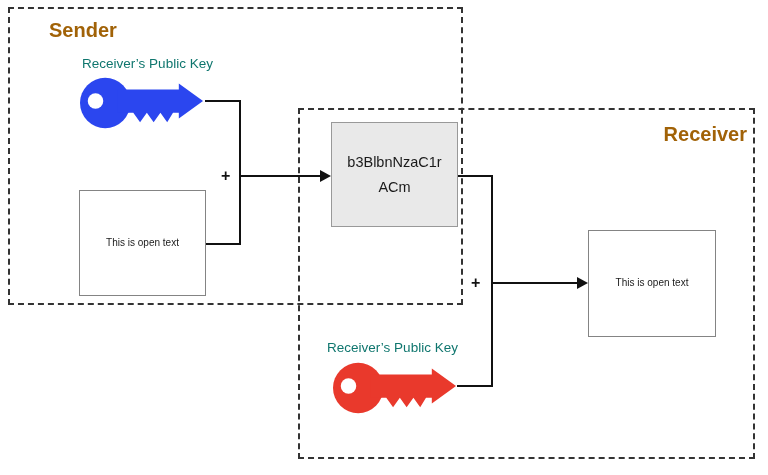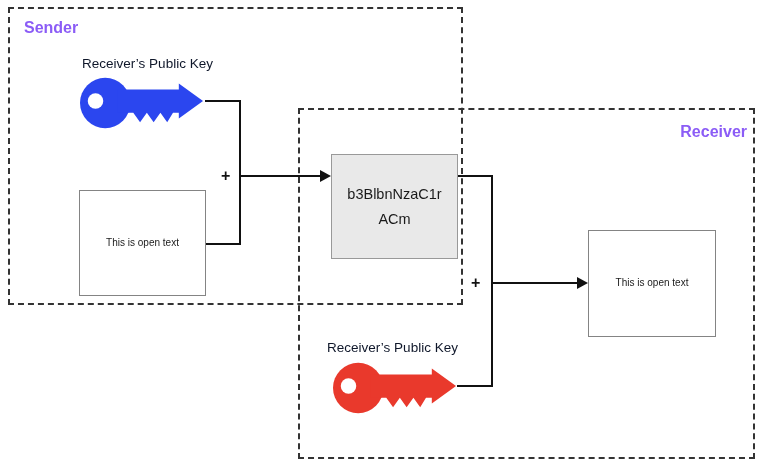--- a/index.html
+++ b/index.html
@@ -12,29 +12,30 @@
     overflow:hidden;
   }
   .dashed-box{
     position:absolute;
     border:2px dashed #333333;
     box-sizing:border-box;
     background:transparent;
   }
   .group-label{
     position:absolute;
-    font-size:16px;
+    font-size:20px;
     font-weight:bold;
-    color:#8b5cf6;
+    color:#a16207;
     white-space:nowrap;
+    margin-left:25px;
   }
   .key-label{
     position:absolute;
     font-size:13.5px;
-    color:#0f172a;
+    color:#0f766e;
     text-align:center;
     white-space:nowrap;
   }
   .key-icon{position:absolute;}
   .text-box{
     position:absolute;
     box-sizing:border-box;
     border:1px solid #848484;
     background:#ffffff;
     display:flex;
@@ -49,21 +50,20 @@
     box-sizing:border-box;
     border:1px solid #999999;
     background:#e9e9e9;
     display:flex;
     flex-direction:column;
     align-items:center;
     justify-content:center;
     text-align:center;
     font-size:14.5px;
     line-height:25px;
-    margin-top:32px;
   }
   .line{
     position:absolute;
     background:#111111;
   }
   .arrow-right{
     position:absolute;
     width:0;height:0;
     border-top:6px solid transparent;
     border-bottom:6px solid transparent;

